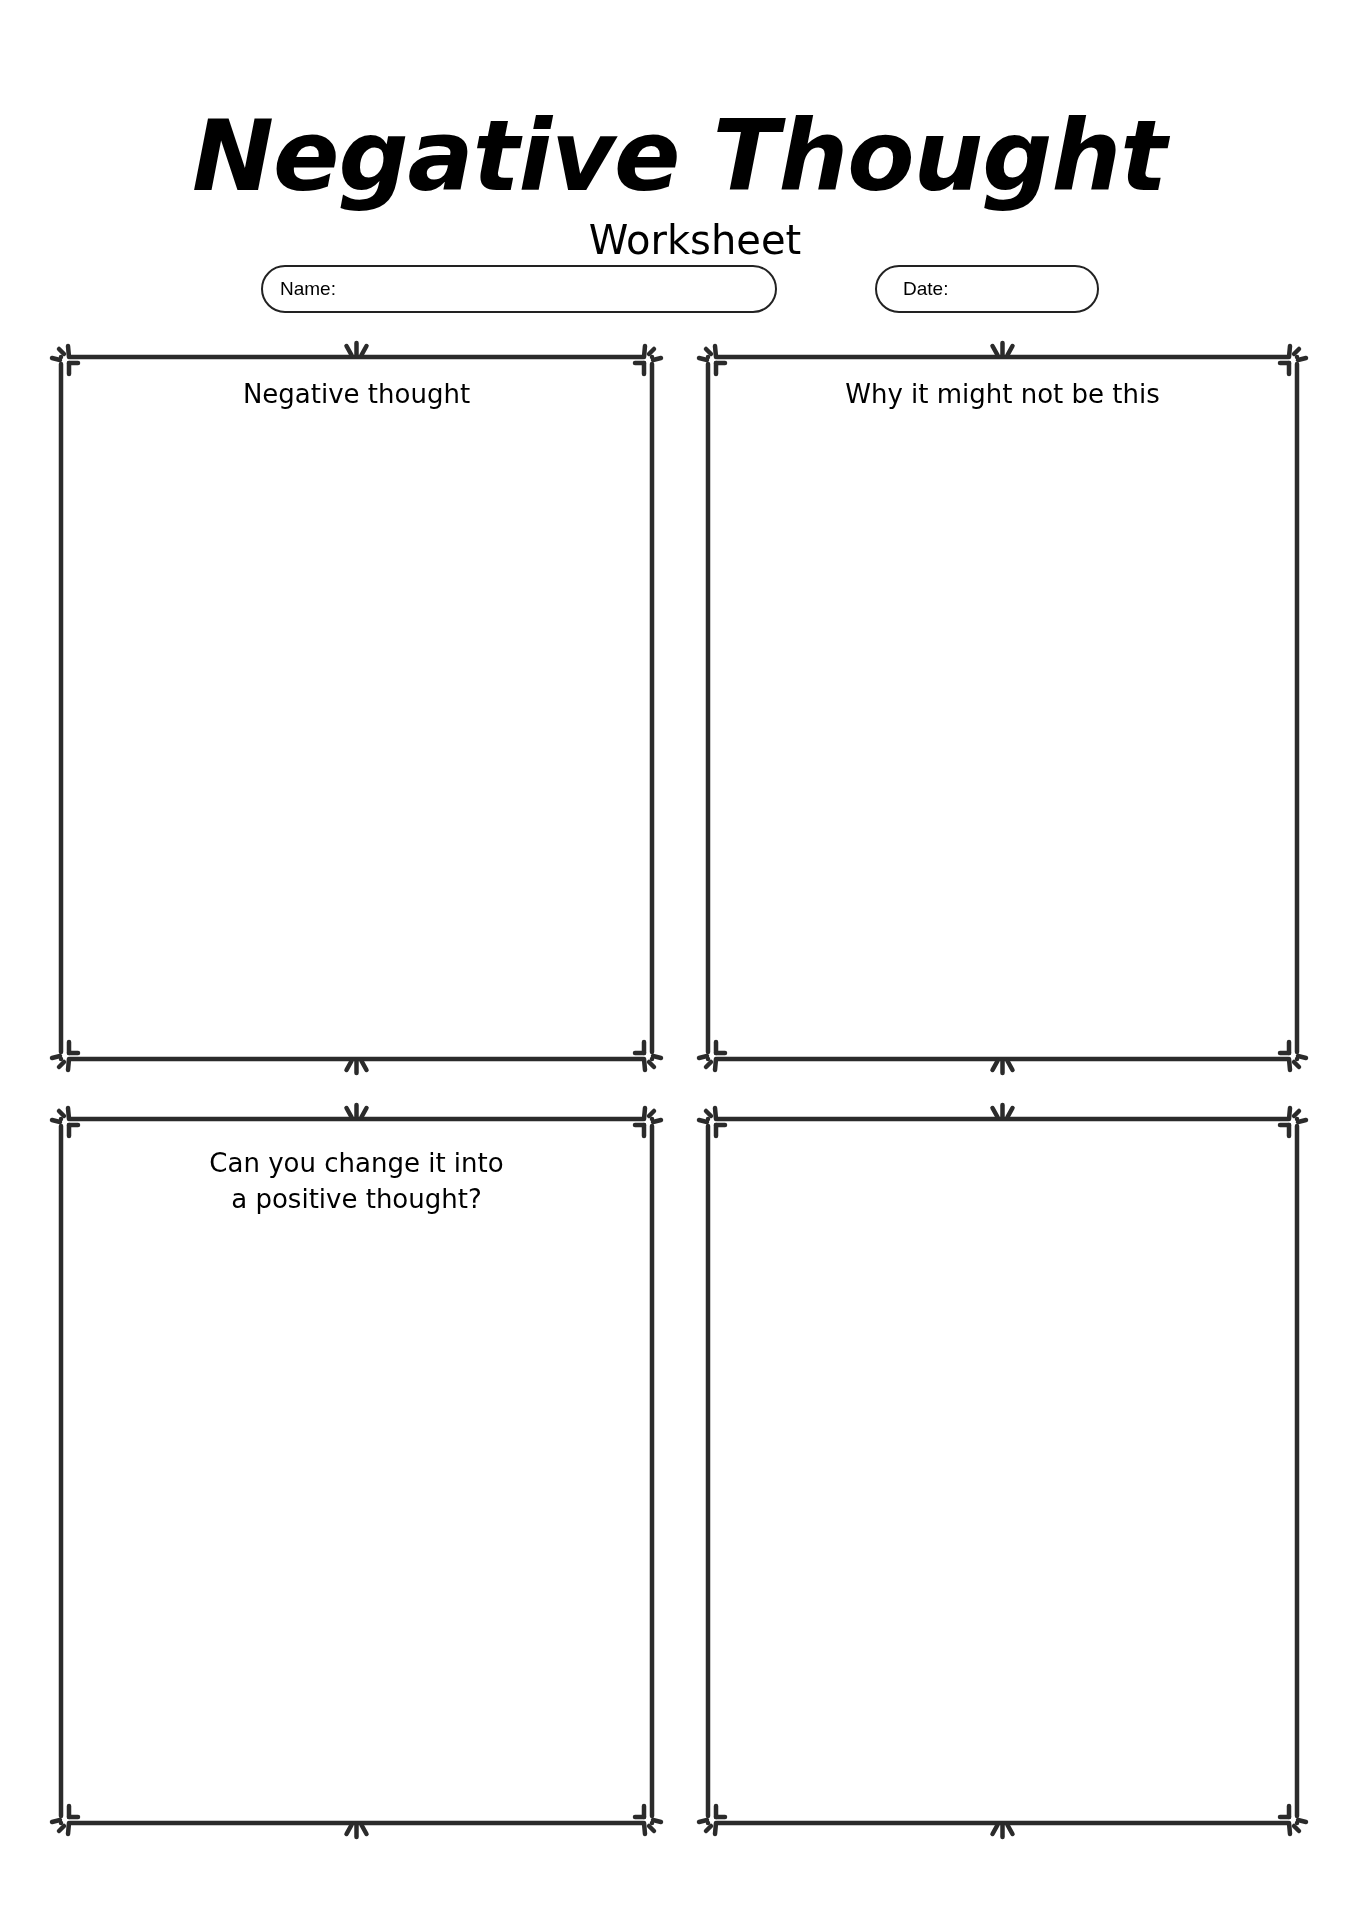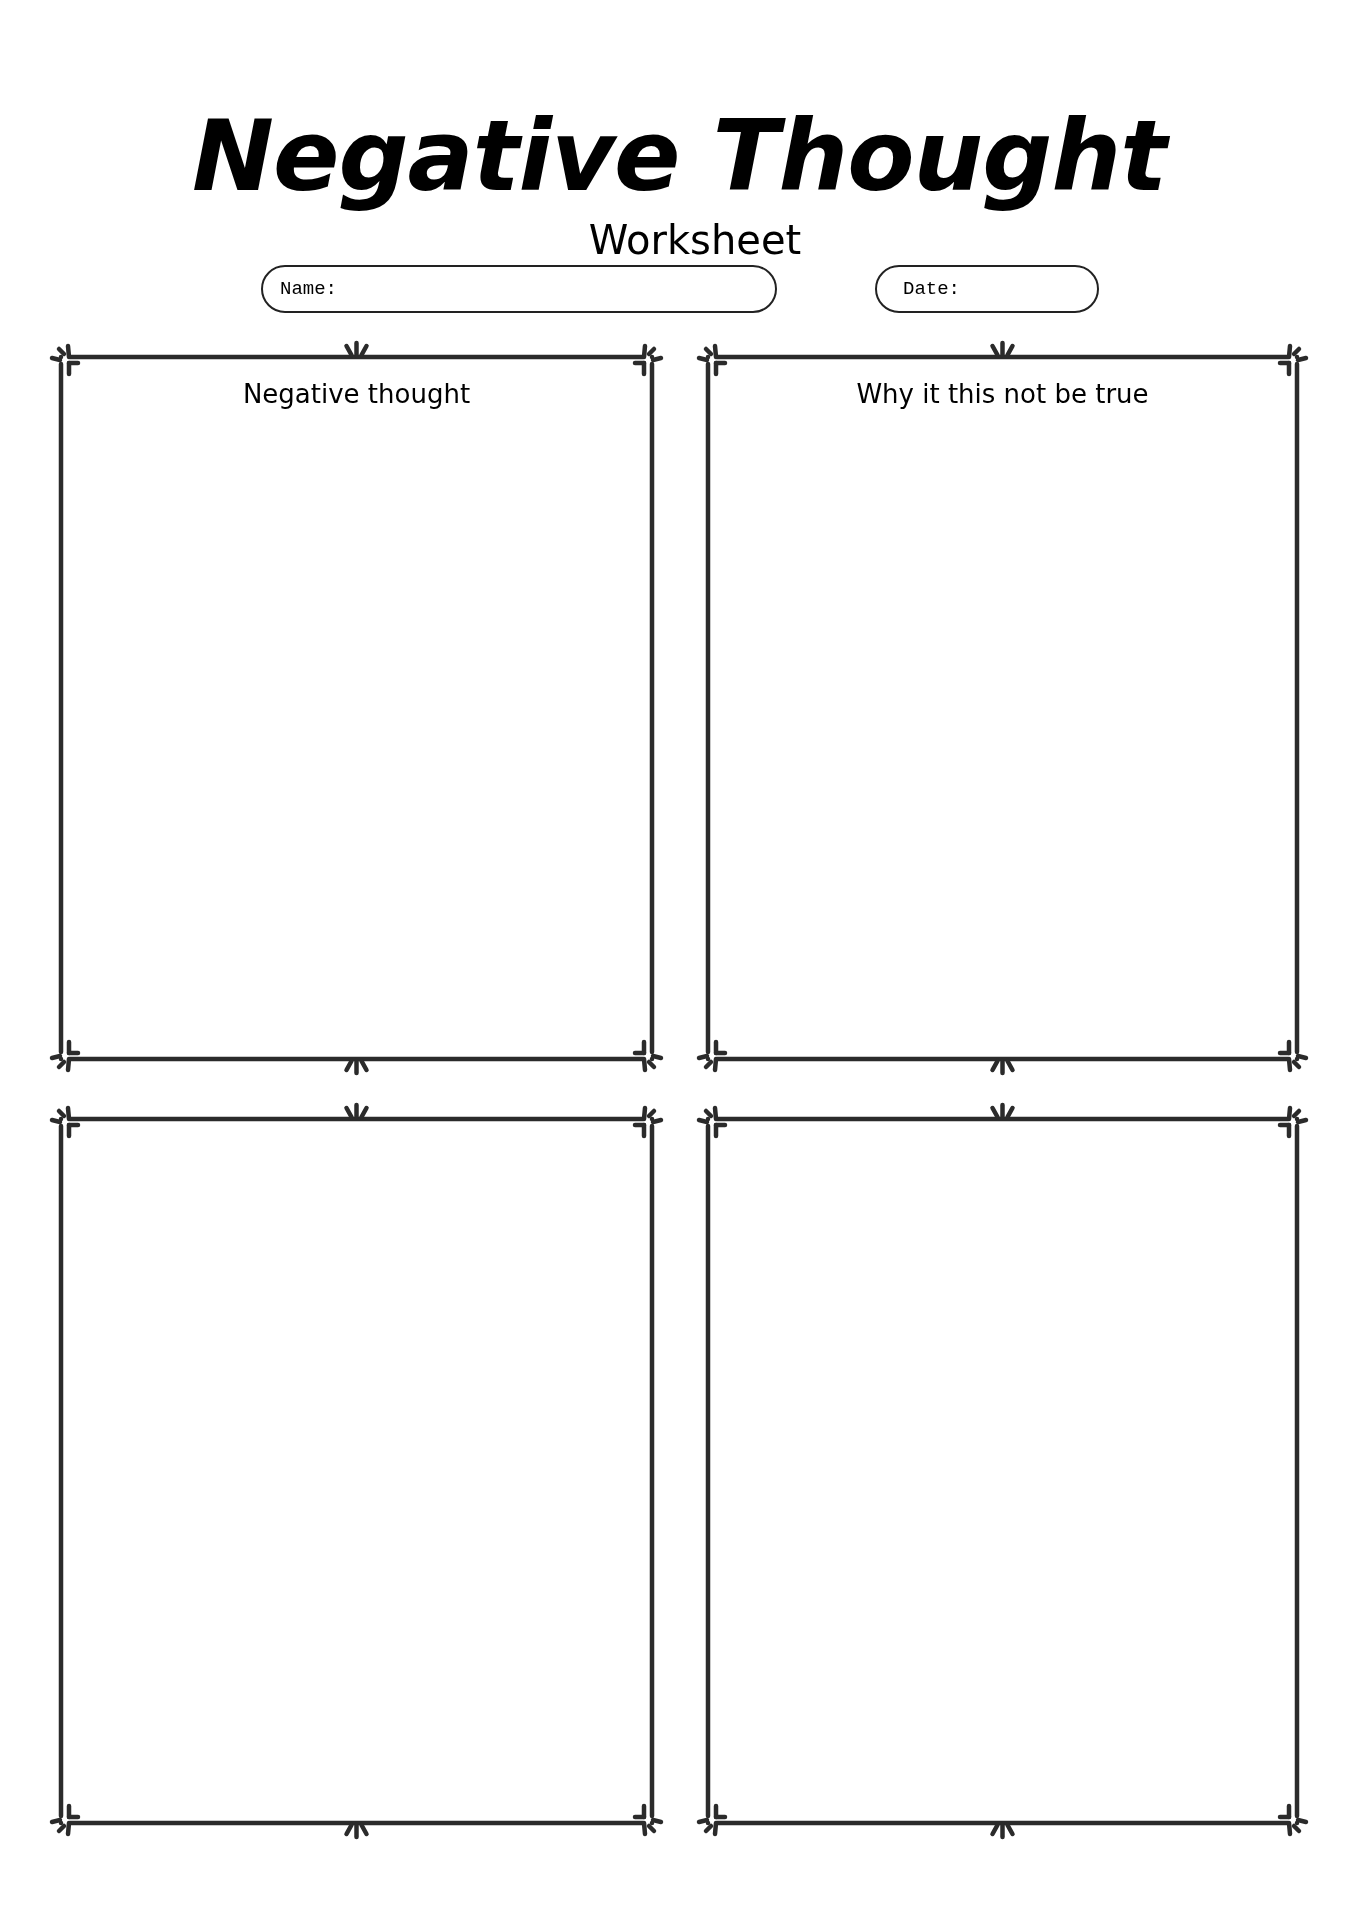--- a/index.html
+++ b/index.html
@@ -6,21 +6,21 @@
   body { width: 1358px; height: 1920px; position: relative; overflow: hidden;
          font-family: "DejaVu Sans", "Liberation Sans", sans-serif; color: #000; }
   .title { position: absolute; left: 0; width: 1358px; top: 96px; text-align: center;
            font-family: "DejaVu Sans", sans-serif; font-weight: bold; font-style: oblique;
            font-size: 98px; line-height: 120px; letter-spacing: -1px; margin: 0; color: #000; }
   .subtitle { position: absolute; left: 0; width: 1358px; top: 199px; text-align: center;
               font-family: "DejaVu Sans", sans-serif; font-size: 40px; line-height: 50px; margin: 16px; }
   .field { position: absolute; top: 265px; height: 44px; border: 2px solid #222; border-radius: 24px;
            box-sizing: content-box; background: #fff; }
   .field .lbl { position: absolute; left: 17px; top: 10px; font-size: 19px; line-height: 24px;
-                font-family: Liberation Mono, monospace; }
+                font-family: Liberation Sans, sans-serif; }
   .field input { position: absolute; left: 90px; top: 6px; height: 32px; border: none; outline: none;
                  background: transparent; font-size: 19px; font-family: "DejaVu Sans", sans-serif; }
   #name-field { left: 261px; width: 512px; }
   #name-field input { width: 400px; }
   #date-field { left: 875px; width: 220px; }
   #date-field .lbl { left: 26px; }
   #date-field input { left: 90px; width: 110px; }
 
   .panel { position: absolute; }
   .panel svg.frame { position: absolute; left: 0; top: 0; overflow: visible; }
@@ -151,21 +151,21 @@
         <line x1="-5" y1="-2" x2="-10" y2="-11" stroke="#2b2b2b" stroke-width="4.5" stroke-linecap="round"></line>
         <line x1="5" y1="-2" x2="10" y2="-11" stroke="#2b2b2b" stroke-width="4.5" stroke-linecap="round"></line>
       </g>
       <g transform="translate(294.5,702) scale(1,-1)">
         <line x1="0" y1="-2" x2="0" y2="-14" stroke="#2b2b2b" stroke-width="4.5" stroke-linecap="round"></line>
         <line x1="-5" y1="-2" x2="-10" y2="-11" stroke="#2b2b2b" stroke-width="4.5" stroke-linecap="round"></line>
         <line x1="5" y1="-2" x2="10" y2="-11" stroke="#2b2b2b" stroke-width="4.5" stroke-linecap="round"></line>
       </g>
     </svg>
   <div class="heading">
-    <div>Why it this not be true</div>
+    <div>Why it might not be this</div>
   </div>
   <textarea value="" style=""></textarea>
 </div>
 
 <div class="panel" id="panel-3">
   <svg class="frame" width="591" height="704">
       <line x1="9" y1="0" x2="582" y2="0" stroke="#2b2b2b" stroke-width="4.5" stroke-linecap="round"></line>
       <line x1="9" y1="704" x2="582" y2="704" stroke="#2b2b2b" stroke-width="4.5" stroke-linecap="round"></line>
       <line x1="0" y1="7" x2="0" y2="697" stroke="#2b2b2b" stroke-width="4.5" stroke-linecap="round"></line>
       <line x1="591" y1="7" x2="591" y2="697" stroke="#2b2b2b" stroke-width="4.5" stroke-linecap="round"></line>
@@ -205,20 +205,24 @@
         <line x1="0" y1="-2" x2="0" y2="-14" stroke="#2b2b2b" stroke-width="4.5" stroke-linecap="round"></line>
         <line x1="-5" y1="-2" x2="-10" y2="-11" stroke="#2b2b2b" stroke-width="4.5" stroke-linecap="round"></line>
         <line x1="5" y1="-2" x2="10" y2="-11" stroke="#2b2b2b" stroke-width="4.5" stroke-linecap="round"></line>
       </g>
       <g transform="translate(295.5,704) scale(1,-1)">
         <line x1="0" y1="-2" x2="0" y2="-14" stroke="#2b2b2b" stroke-width="4.5" stroke-linecap="round"></line>
         <line x1="-5" y1="-2" x2="-10" y2="-11" stroke="#2b2b2b" stroke-width="4.5" stroke-linecap="round"></line>
         <line x1="5" y1="-2" x2="10" y2="-11" stroke="#2b2b2b" stroke-width="4.5" stroke-linecap="round"></line>
       </g>
     </svg>
+  <div class="heading">
+    <div>Can you change it into</div>
+    <div>a positive thought?</div>
+  </div>
   <textarea value="" style=""></textarea>
 </div>
 
 <div class="panel" id="panel-4">
   <svg class="frame" width="589" height="704">
       <line x1="9" y1="0" x2="580" y2="0" stroke="#2b2b2b" stroke-width="4.5" stroke-linecap="round"></line>
       <line x1="9" y1="704" x2="580" y2="704" stroke="#2b2b2b" stroke-width="4.5" stroke-linecap="round"></line>
       <line x1="0" y1="7" x2="0" y2="697" stroke="#2b2b2b" stroke-width="4.5" stroke-linecap="round"></line>
       <line x1="589" y1="7" x2="589" y2="697" stroke="#2b2b2b" stroke-width="4.5" stroke-linecap="round"></line>
       <g transform="translate(0,0) scale(1,1)">

